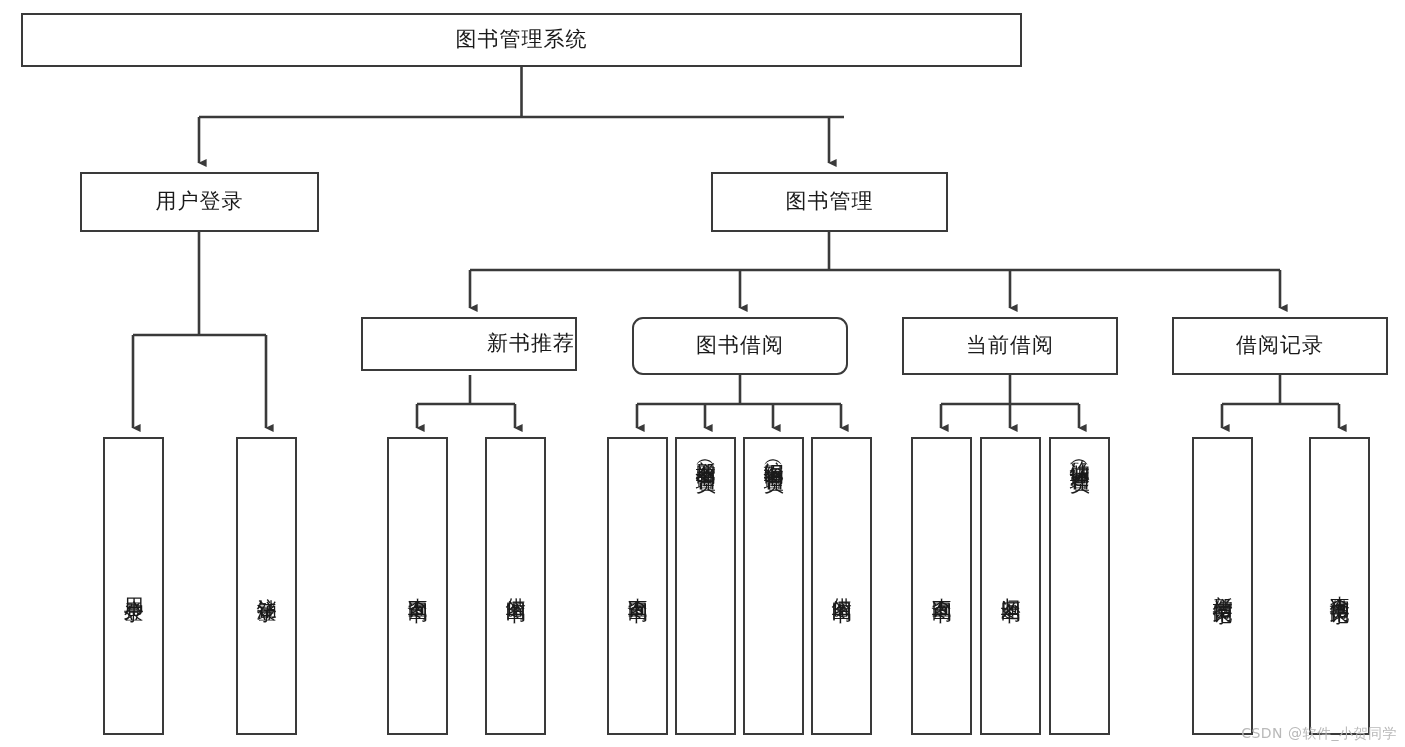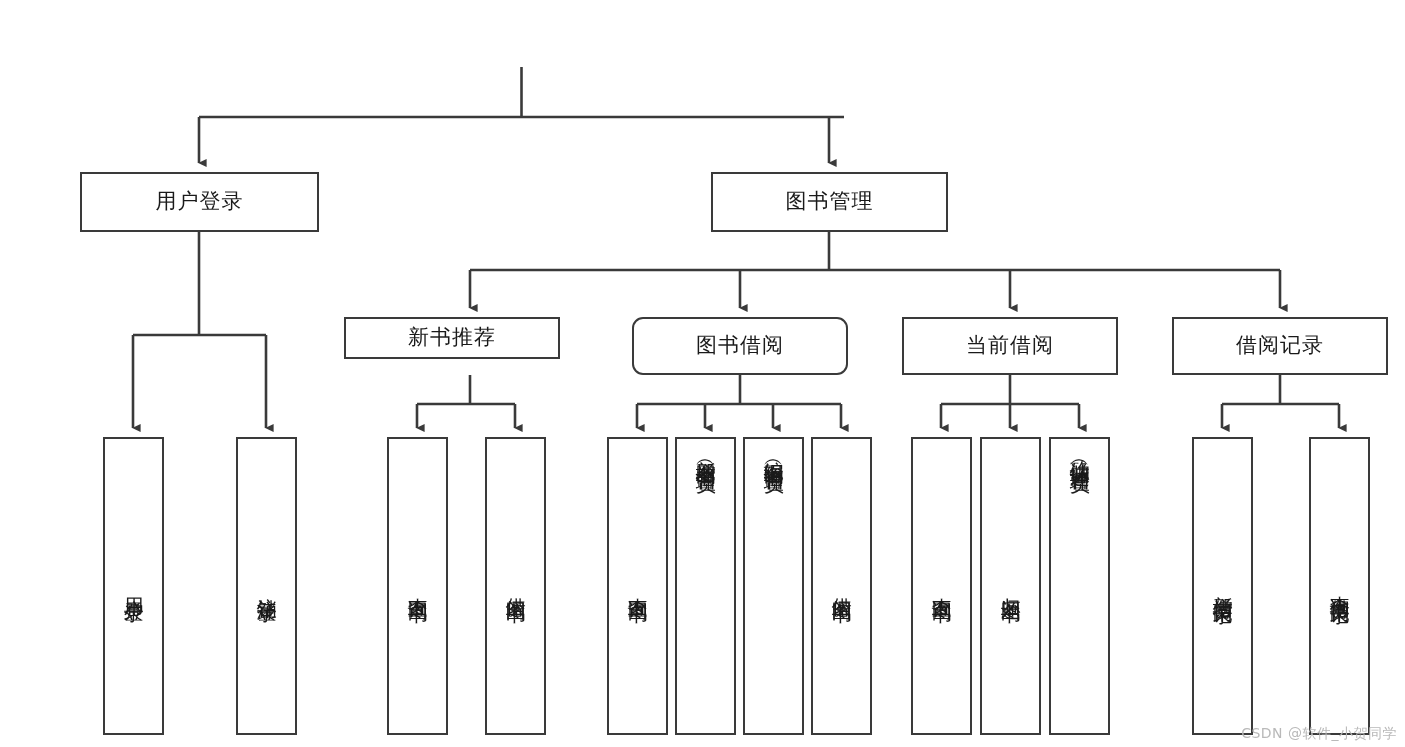--- a/index.html
+++ b/index.html
@@ -135,30 +135,33 @@
     </g>
 
     <g stroke="#3a3a3a" stroke-width="2.6" fill="none">
       <path d="M 1280 375 L 1280 404"></path>
       <path d="M 1222 404 L 1339 404"></path>
       <path d="M 1222 404 L 1222 428" marker-end="url(#arrowhead)"></path>
       <path d="M 1339 404 L 1339 428" marker-end="url(#arrowhead)"></path>
     </g>
   </svg>
 
+  <div class="node node-h" style="left:21px; top:13px; width:1001px; height:54px;">
+    <span class="node-label">图书管理系统</span>
+  </div>
 
   <div class="node node-h" style="left:80px; top:172px; width:239px; height:60px;">
     <span class="node-label">用户登录</span>
   </div>
 
   <div class="node node-h" style="left:711px; top:172px; width:237px; height:60px;text-align:center;">
     <span class="node-label">图书管理</span>
   </div>
 
-  <div class="node node-h" style="left:344px; top:317px; width:216px; height:42px;">
+  <div class="node node-h" style="left:361px; top:317px; width:216px; height:54px;justify-content:flex-end;">
     <span class="node-label">新书推荐</span>
   </div>
 
   <div class="node node-h" style="left:632px; top:317px; width:216px; height:58px;border-radius:11px;">
     <span class="node-label">图书借阅</span>
   </div>
 
   <div class="node node-h" style="left:902px; top:317px; width:216px; height:58px;">
     <span class="node-label">当前借阅</span>
   </div>

